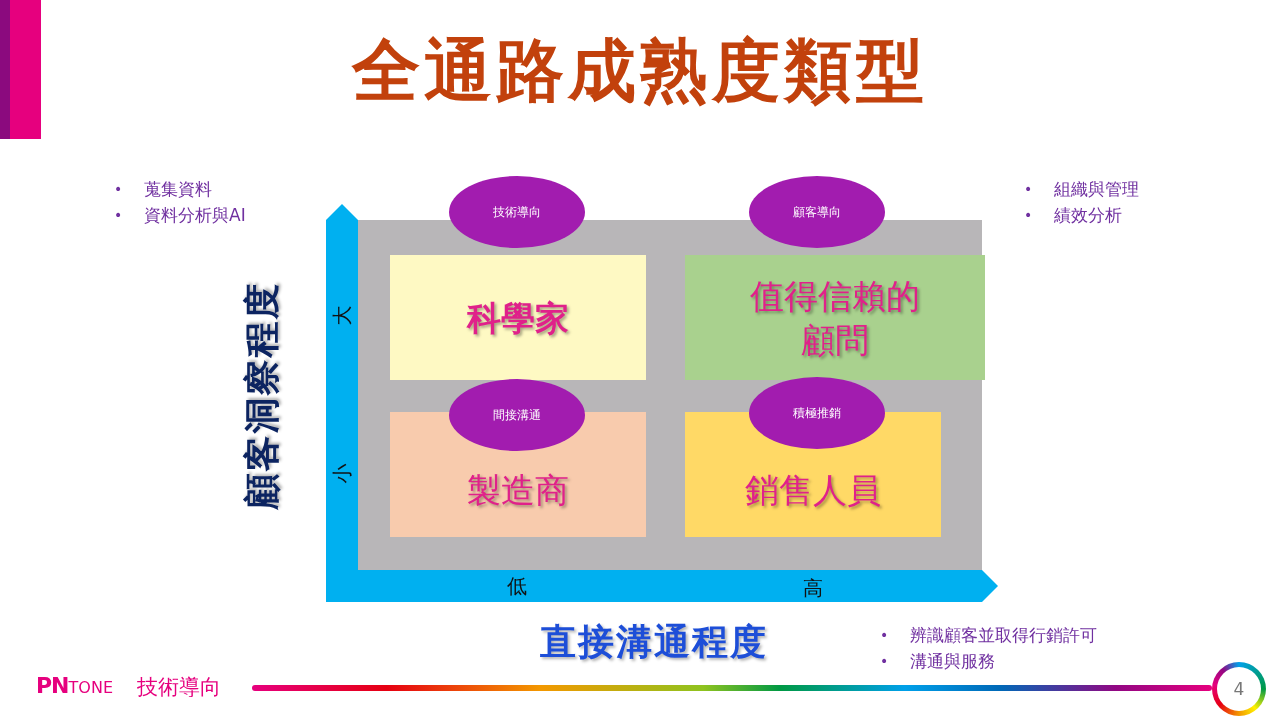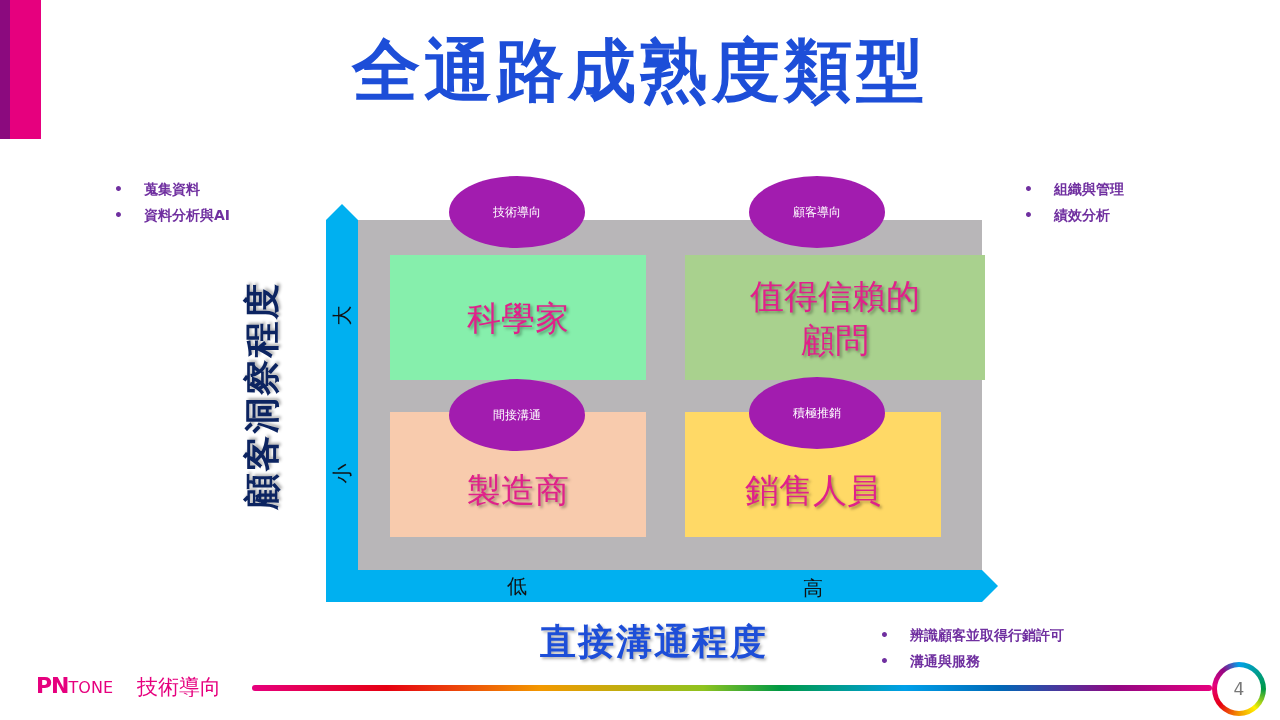--- a/index.html
+++ b/index.html
@@ -2,30 +2,30 @@
 <html><head>
 <meta charset="utf-8">
 <style>
   html, body { margin:0; padding:0; }
   body { width:1280px; height:720px; position:relative; overflow:hidden; background:#ffffff;
          font-family:"DejaVu Sans","Liberation Sans",sans-serif; }
   .abs { position:absolute; }
   .accent-purple { left:0; top:0; width:10px; height:139px; background:#8b0a7e; }
   .accent-pink { left:10px; top:0; width:31px; height:139px; background:#e6007e; }
   .title { left:0; width:1280px; top:30px; text-align:center; font-size:68px; font-weight:bold;
-           color:#1d4ed8; letter-spacing:4px; line-height:1.2; }
-  .bullets { font-size:14px; font-weight:bold; color:#7030a0; line-height:26px; }
+           color:#c2410c; letter-spacing:4px; line-height:1.2; }
+  .bullets { font-size:17px; font-weight:normal; color:#7030a0; line-height:26px; }
   .bullets ul { margin:0; padding:0; list-style:none; }
   .bullets li { position:relative; padding-left:30px; white-space:nowrap; }
   .bullets li::before { content:"•"; position:absolute; left:0; top:0; font-size:14px; }
   .panel { left:358px; top:220px; width:624px; height:350px; background:#b8b6b8; }
   .quad { display:flex; align-items:center; justify-content:center; text-align:center;
           color:#e0218a; font-size:34px; line-height:44px;
           text-shadow: 2px 2px 3px rgba(0,0,0,0.35); }
-  .q-tl { left:390px; top:255px; width:256px; height:125px; background:#86efac; }
+  .q-tl { left:390px; top:255px; width:256px; height:125px; background:#fef9c3;font-weight:bold; }
   .q-tr { left:685px; top:255px; width:300px; height:125px; background:#a9d18e; }
   .q-bl { left:390px; top:412px; width:256px; height:125px; background:#f8cbad; padding-top:30px; box-sizing:border-box; }
   .q-br { left:685px; top:412px; width:256px; height:125px; background:#ffd966; padding-top:30px; box-sizing:border-box; }
   .oval { width:136px; height:72px; border-radius:50%; background:#a21caf; color:#ffffff;
           display:flex; align-items:center; justify-content:center; font-size:12px; }
   .y-axis-title { left:232px; top:264px; width:60px; height:262px; display:flex; align-items:center; justify-content:center; }
   .y-axis-title span { display:block; transform:rotate(-90deg); white-space:nowrap; font-size:36px; font-weight:bold;
                        color:#0c2461; text-shadow:2px 2px 3px rgba(0,0,0,0.3); letter-spacing:2px; }
   .x-axis-title { left:540px; top:618px; font-size:36px; font-weight:bold; color:#1d4ed8;
                   text-shadow:2px 2px 3px rgba(0,0,0,0.3); letter-spacing:2px; white-space:nowrap; }

